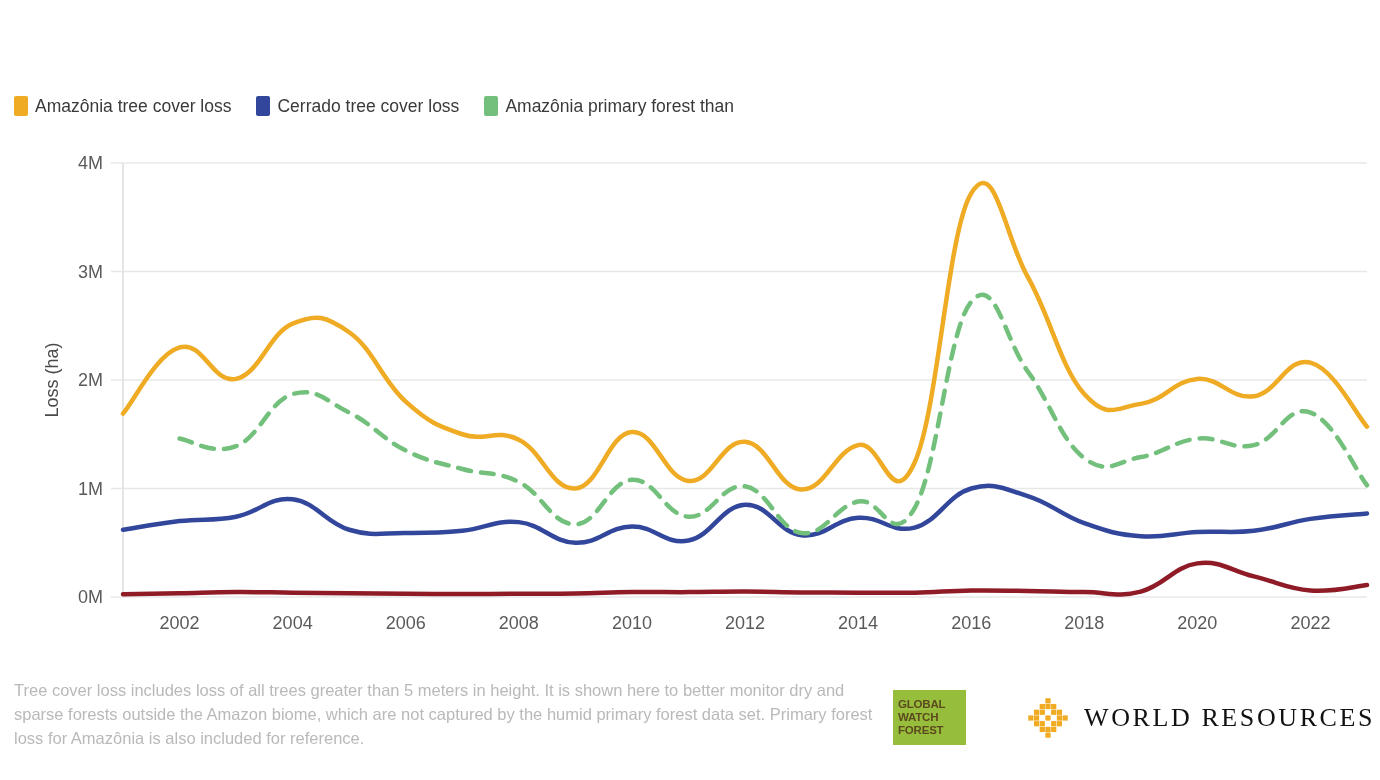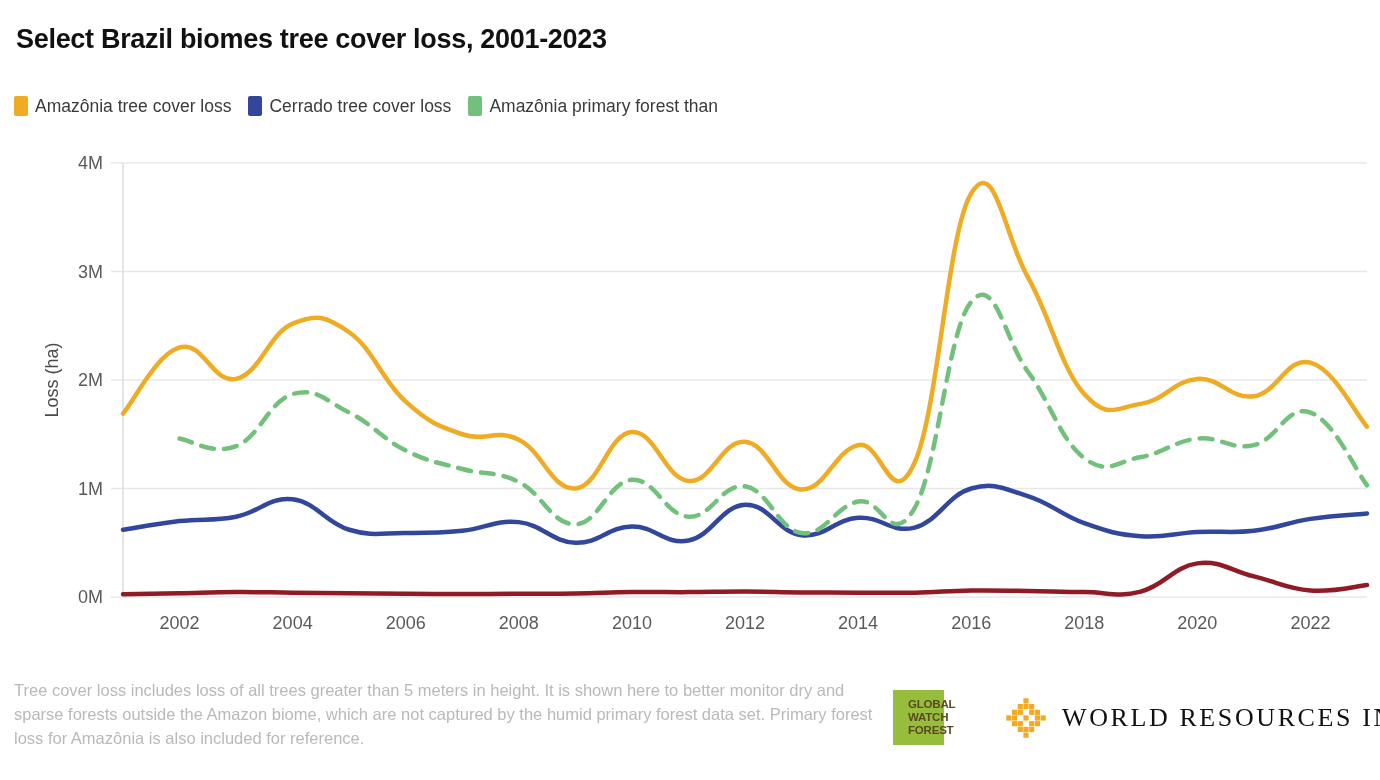--- a/index.html
+++ b/index.html
@@ -30,21 +30,21 @@
     color: #111111;
     letter-spacing: -0.3px;
     white-space: nowrap;
   }
   .legend {
     position: absolute;
     left: 14px;
     top: 94px;
     display: flex;
     align-items: center;
-    gap: 0px;
+    gap: 8px;
     height: 24px;
   }
   .legend-item {
     display: flex;
     align-items: center;
     margin-right: 17px;
   }
   .legend-swatch {
     width: 14px;
     height: 20px;
@@ -89,28 +89,28 @@
     color: #b9b9b9;
   }
   .brandbar {
     position: absolute;
     left: 893px;
     top: 690px;
     display: flex;
     align-items: center;
   }
   .gfw-logo {
-    width: 51px;
+    width: 73px;
     height: 55px;
     background: #97bd3d;
     display: flex;
     flex-direction: column;
     justify-content: center;
     align-items: flex-start;
-    padding-left: 15px;
+    padding-left: 5px;
     box-sizing: border-box;
   }
   .gfw-line {
     font-size: 11.5px;
     font-weight: bold;
     color: #5c4a1e;
     line-height: 13px;
     letter-spacing: -0.2px;
   }
   .wri-logo {
@@ -130,21 +130,20 @@
     letter-spacing: 2.6px;
     color: #111111;
     white-space: nowrap;
   }
 </style>
 </head>
 <body>
 
 <div id="page">
 
-  <div class="chart-title">Select Brazil biomes tree cover loss, 2001-2023</div>
 
   <div class="legend" id="legend">
       <div class="legend-item">
         <span class="legend-swatch" style="background: rgb(238, 171, 35);"></span>
         <span class="legend-label">Amazônia tree cover loss</span>
       </div>
       <div class="legend-item">
         <span class="legend-swatch" style="background: rgb(50, 71, 155);"></span>
         <span class="legend-label">Cerrado tree cover loss</span>
       </div>

